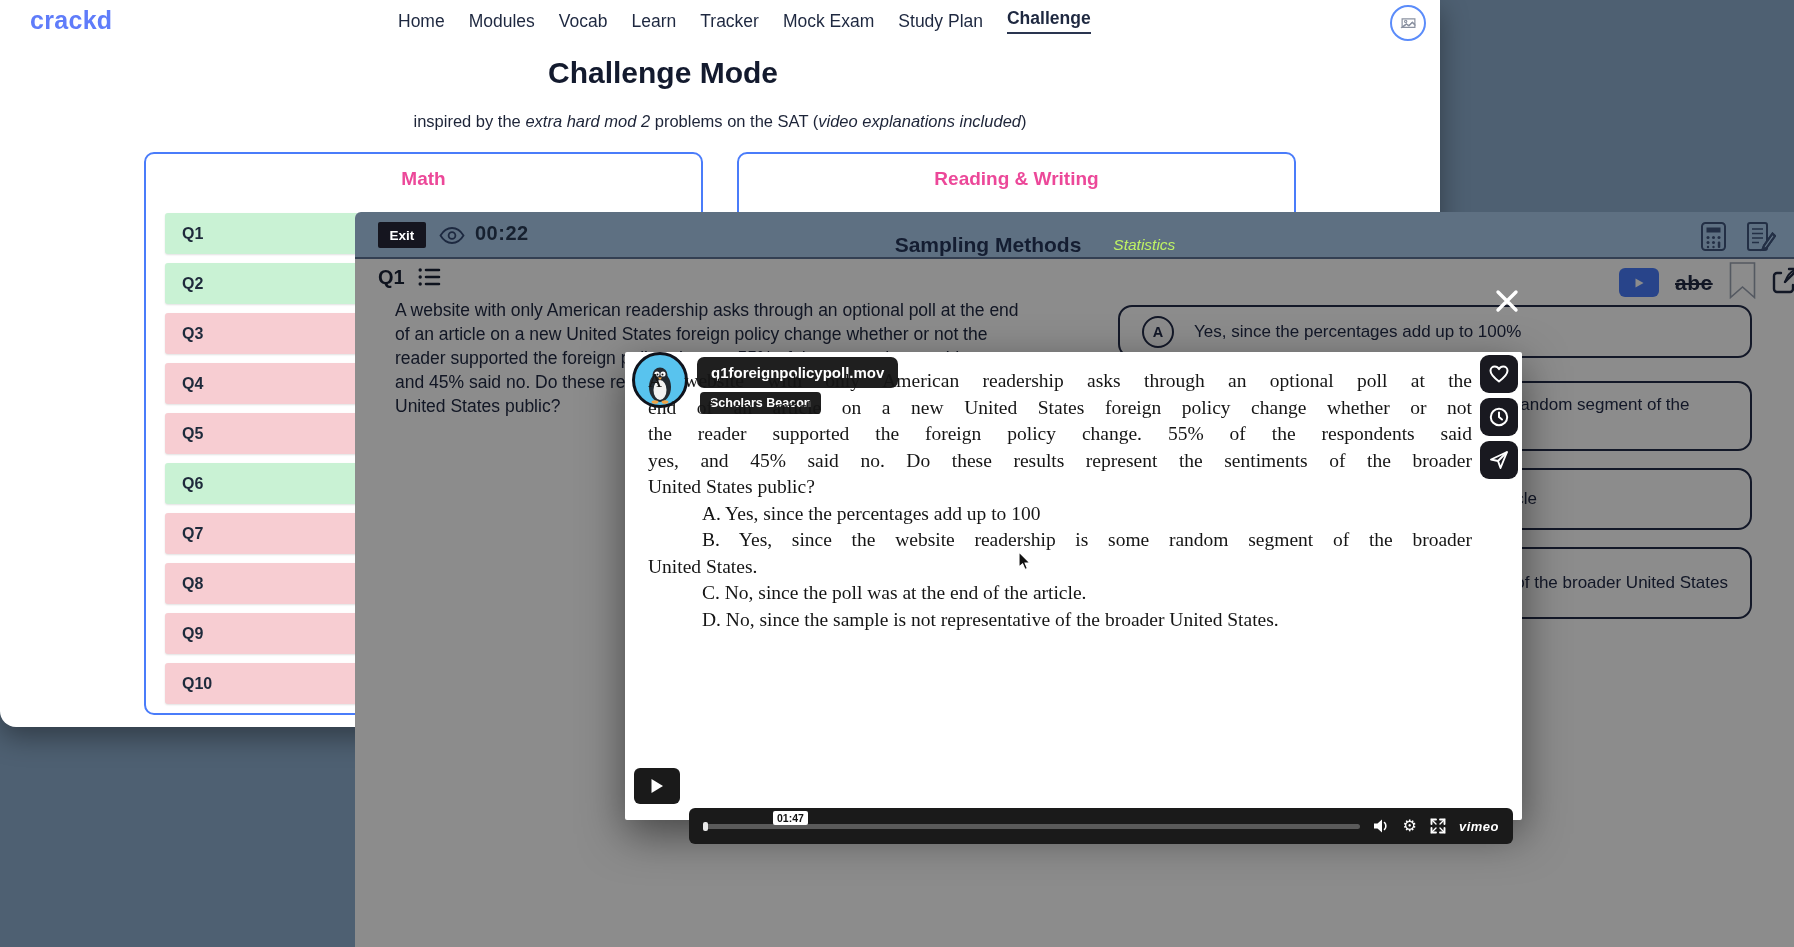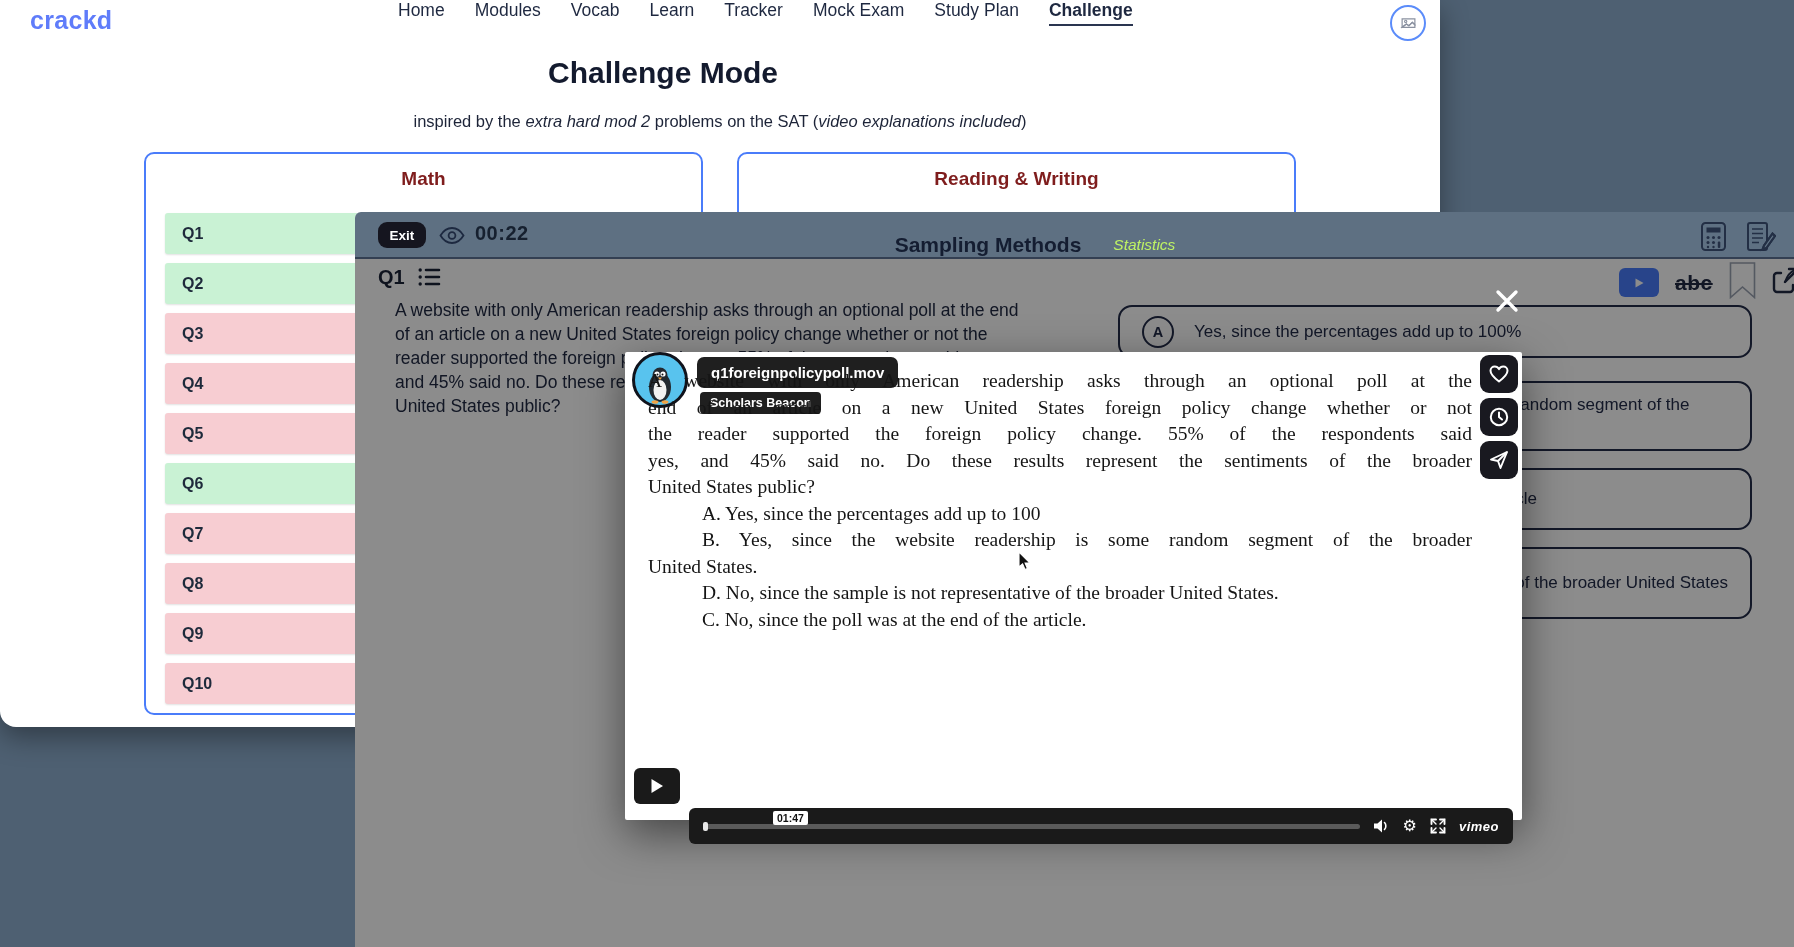--- a/index.html
+++ b/index.html
@@ -3,46 +3,46 @@
 <meta charset="utf-8">
 <style>
   html,body{margin:0;padding:0;background:#3a4654;font-family:"Liberation Sans",sans-serif;}
   #root{position:relative;width:1794px;height:947px;background:#4e6072;overflow:hidden;-webkit-font-smoothing:antialiased;}
 
   
   #card{position:absolute;left:0;top:0;width:1440px;height:727px;background:#ffffff;
         border-radius:0 0 16px 16px;box-shadow:0 10px 28px rgba(0,0,0,.38);}
   #navbar{position:absolute;left:0;top:0;width:100%;height:42px;}
   #logo{position:absolute;left:30px;top:6px;font-size:25px;font-weight:800;color:#5f7cfa;letter-spacing:.3px;cursor:pointer;}
-  #nav-items{position:absolute;left:398px;top:0;height:42px;display:flex;align-items:flex-start;gap:30px;}
+  #nav-items{position:absolute;left:398px;top:0;height:42px;display:flex;align-items:center;gap:24px;}
   .nav-link{font-size:17.5px;font-weight:500;color:#1e2840;cursor:pointer;white-space:nowrap;}
   .nav-link.active{font-weight:600;border-bottom:2.5px solid #2a3550;padding-bottom:3px;}
   #avatar{position:absolute;left:1390px;top:5px;width:32px;height:32px;border-radius:50%;
           border:2px solid #5b8cfa;background:#fff;display:flex;align-items:center;justify-content:center;cursor:pointer;}
 
   #hero-title{position:absolute;left:0;top:56px;width:1326px;text-align:center;font-size:30px;font-weight:800;color:#131a2e;}
   #hero-sub{position:absolute;left:0;top:112px;width:1440px;text-align:center;font-size:16.5px;font-weight:500;color:#1d2438;}
   #hero-sub .it{font-style:italic;margin-top:16px;}
 
   .tabbox{position:absolute;top:152px;width:559px;height:563px;background:#fff;border:2px solid #4a7cfa;border-radius:10px;box-sizing:border-box;cursor:pointer;}
   #tab-math{left:144px;}
   #tab-rw{left:737px;}
-  .tabbox .tab-label{display:block;text-align:center;margin-top:14px;font-size:19px;font-weight:700;color:#7f1d1d;}
+  .tabbox .tab-label{display:block;text-align:center;margin-top:14px;font-size:19px;font-weight:700;color:#ec4899;}
 
   #qlist{position:absolute;left:165px;top:213px;width:520px;}
   .qrow{width:100%;height:41px;border-radius:3px;margin-bottom:9px;box-sizing:border-box;
         display:flex;align-items:center;padding-left:17px;font-size:16px;font-weight:700;color:#1e2a3b;cursor:pointer;
         box-shadow:0 1px 2px rgba(0,0,0,.12);}
   .qrow.correct{background:#c9f2d4;}
   .qrow.incorrect{background:#f7cdd2;}
 
   
   #quiz-modal{position:absolute;left:355px;top:212px;width:1439px;height:735px;background:#ffffff;border-radius:6px 0 0 0;overflow:hidden;}
   #quiz-header{position:absolute;left:0;top:0;width:100%;height:47px;background:#5e7082;border-bottom:2px solid #333f52;box-sizing:border-box;}
-  #exit-btn{position:absolute;left:23px;top:10px;width:48px;height:26px;background:#15151f;color:#fff;border:none;border-radius:9px;
+  #exit-btn{position:absolute;left:23px;top:10px;width:48px;height:26px;background:#15151f;color:#fff;border:none;border-radius:2px;
             font-size:13.5px;font-weight:700;font-family:inherit;cursor:pointer;}
   #eye-wrap{position:absolute;left:84px;top:13px;color:#1d2940;}
   #timer{position:absolute;left:120px;top:10px;font-size:20px;font-weight:600;color:#16202f;letter-spacing:.5px;}
   #quiz-title-group{position:absolute;left:340px;top:0;width:680px;height:65px;display:flex;align-items:center;justify-content:center;gap:32px;}
   #quiz-title{font-size:21px;font-weight:700;color:#141d31;}
   #quiz-subject{font-size:15.5px;font-style:italic;font-weight:500;color:#bef264;}
   .hdr-icon{position:absolute;top:9px;color:#232f45;cursor:pointer;}
   #calc-icon{left:1345px;}
   #notes-icon{left:1391px;}
 
@@ -291,22 +291,22 @@
 
     <div id="v-lines">
         <div class="vline justify">A website with only American readership asks through an optional poll at the</div>
         <div class="vline justify">end of an article on a new United States foreign policy change whether or not</div>
         <div class="vline justify">the reader supported the foreign policy change.  55% of the respondents said</div>
         <div class="vline justify">yes, and 45% said no.  Do these results represent the sentiments of the broader</div>
         <div class="vline ">United States public?</div>
         <div class="vline indent">A. Yes, since the percentages add up to 100</div>
         <div class="vline indent-justify">B. Yes, since the website readership is some random segment of the broader</div>
         <div class="vline ">United States.</div>
+        <div class="vline indent">C. No, since the poll was at the end of the article.</div>
         <div class="vline indent">D. No, since the sample is not representative of the broader United States.</div>
-        <div class="vline indent">C. No, since the poll was at the end of the article.</div>
       </div>
 
     <div id="v-controls">
       <button id="v-play">
         <svg width="14" height="16" viewBox="0 0 14 16">
             <path d="M1.5 1l11.5 7-11.5 7z" fill="#fff"></path>
           </svg>
       </button>
       <div id="v-bar">
         <div id="v-track">

